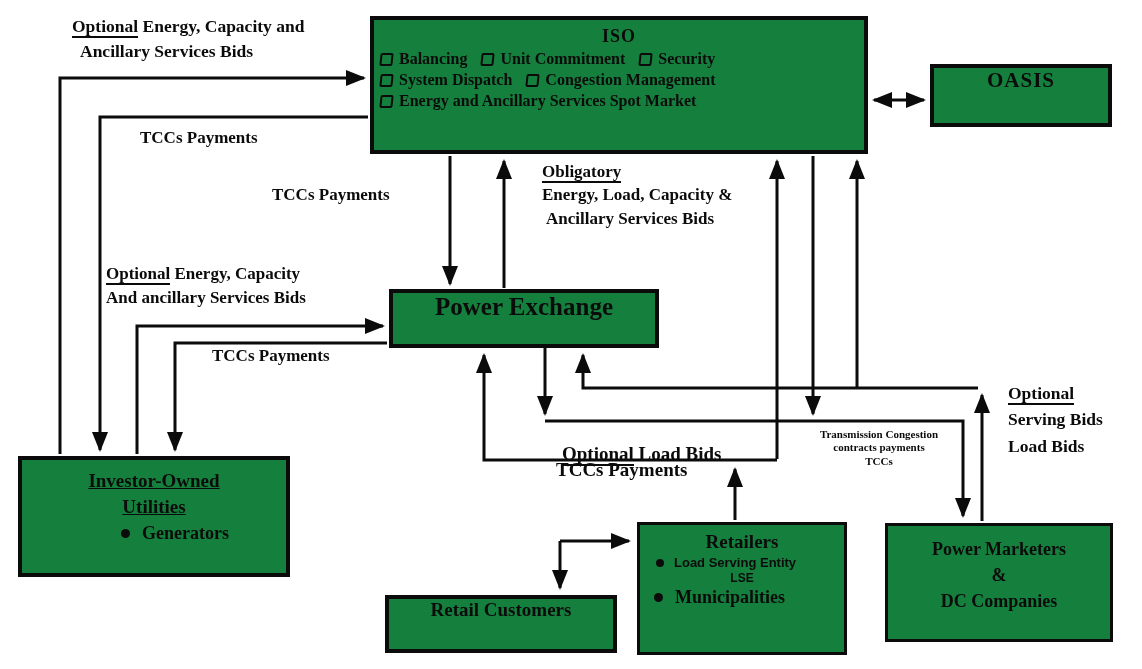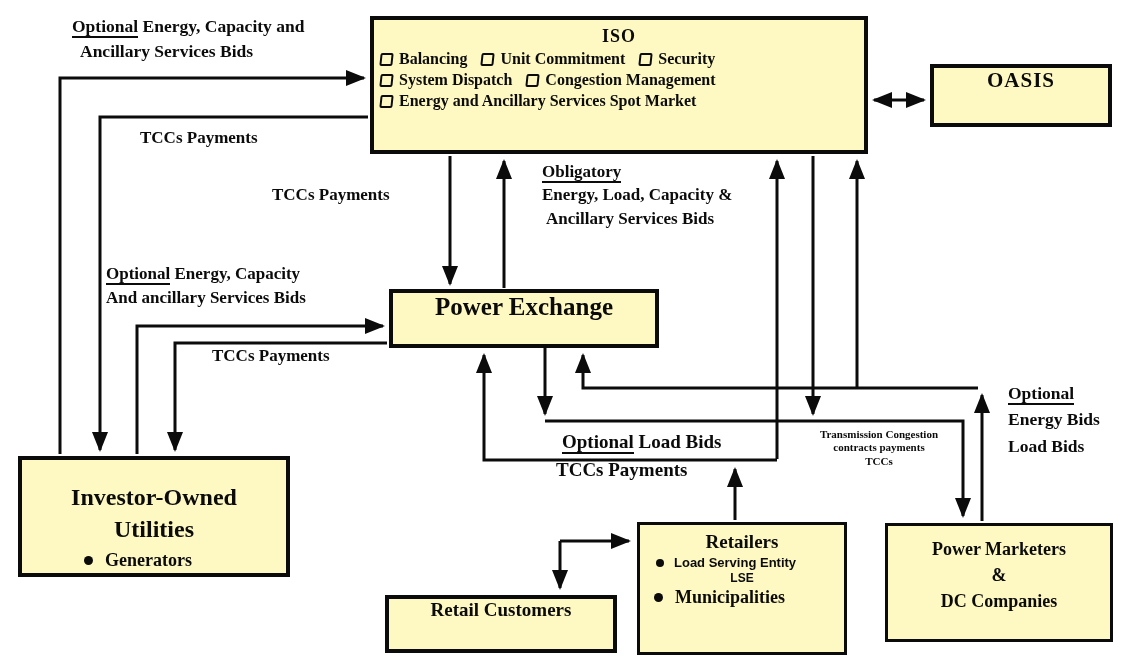--- a/index.html
+++ b/index.html
@@ -9,21 +9,21 @@
     background:#ffffff;
     font-family:"Liberation Serif", serif;
     color:#0b0b0b;
     overflow:hidden;
   }
   #wires{position:absolute;left:0;top:0;width:1142px;height:669px;}
   .box{
     position:absolute;
     box-sizing:border-box;
     border:4px solid #0b0b0b;
-    background:#fef9c3;
+    background:#15803d;
     text-align:center;
     font-weight:700;
   }
   .box.thin{border-width:3px;}
   .lbl{
     position:absolute;
     font-weight:700;
     white-space:nowrap;
     line-height:1.4;
   }
@@ -127,25 +127,25 @@
       </div>
   </div>
 
   <div class="box" style="left:389px;top:289px;width:270px;height:59px;">
     <div class="centered-col">
         <div style="font-size:25px;">Power Exchange</div>
       </div>
   </div>
 
   <div class="box" style="left:18px;top:456px;width:272px;height:121px;">
-    <div style="font-size:24px;margin-top:21px;line-height:1.35;">
+    <div style="font-size:19px;margin-top:8px;line-height:1.35;text-decoration:underline;">
       <div>Investor-Owned</div>
       <div>Utilities</div>
     </div>
-    <div style="display:flex;align-items:center;padding-left:62px;margin-top:4px;font-size:18px;">
+    <div style="display:flex;align-items:center;padding-left:99px;margin-top:4px;font-size:18px;">
       <span class="dot"></span>
       <span>Generators</span>
     </div>
   </div>
 
   <div class="box thin" style="left:637px;top:522px;width:210px;height:133px;">
     <div style="font-size:19px;margin-top:6px;">Retailers</div>
     <div style="display:flex;align-items:center;padding-left:16px;margin-top:2px;font-size:13px;font-family:'Liberation Sans',sans-serif;font-weight:700;">
       <span class="dot" style="width:8px;height:8px;margin-right:10px;"></span>
       <span>Load Serving Entity</span>
@@ -186,31 +186,31 @@
     <div style="padding-left:4px;">Ancillary Services Bids</div>
   </div>
 
   <div class="lbl" style="left:106px;top:262px;font-size:17px;">
     <div><span class="u">Optional</span><span> Energy, Capacity</span></div>
     <div>And ancillary Services Bids</div>
   </div>
 
   <div class="lbl" style="left:212px;top:344px;font-size:17px;">TCCs  Payments</div>
 
-  <div class="lbl" style="left:562px;top:429px;font-size:19px;">
+  <div class="lbl" style="left:562px;top:441px;font-size:19px;">
     <span class="u">Optional</span><span> Load Bids</span>
   </div>
 
   <div class="lbl" style="left:556px;top:457px;font-size:19px;">TCCs Payments</div>
 
   <div class="lbl" style="left:770px;top:428px;width:218px;font-size:11px;line-height:1.22;text-align:center;font-family:Liberation Serif, serif;white-space:normal;">
     <div>Transmission Congestion</div>
     <div>contracts payments</div>
     <div>TCCs</div>
   </div>
 
   <div class="lbl" style="left:1008px;top:380px;font-size:17.5px;line-height:1.5;">
     <div><span class="u">Optional</span></div>
-    <div>Energy Bids</div>
+    <div>Serving Bids</div>
     <div>Load Bids</div>
   </div>
 
 </div>
 
 </body></html>

